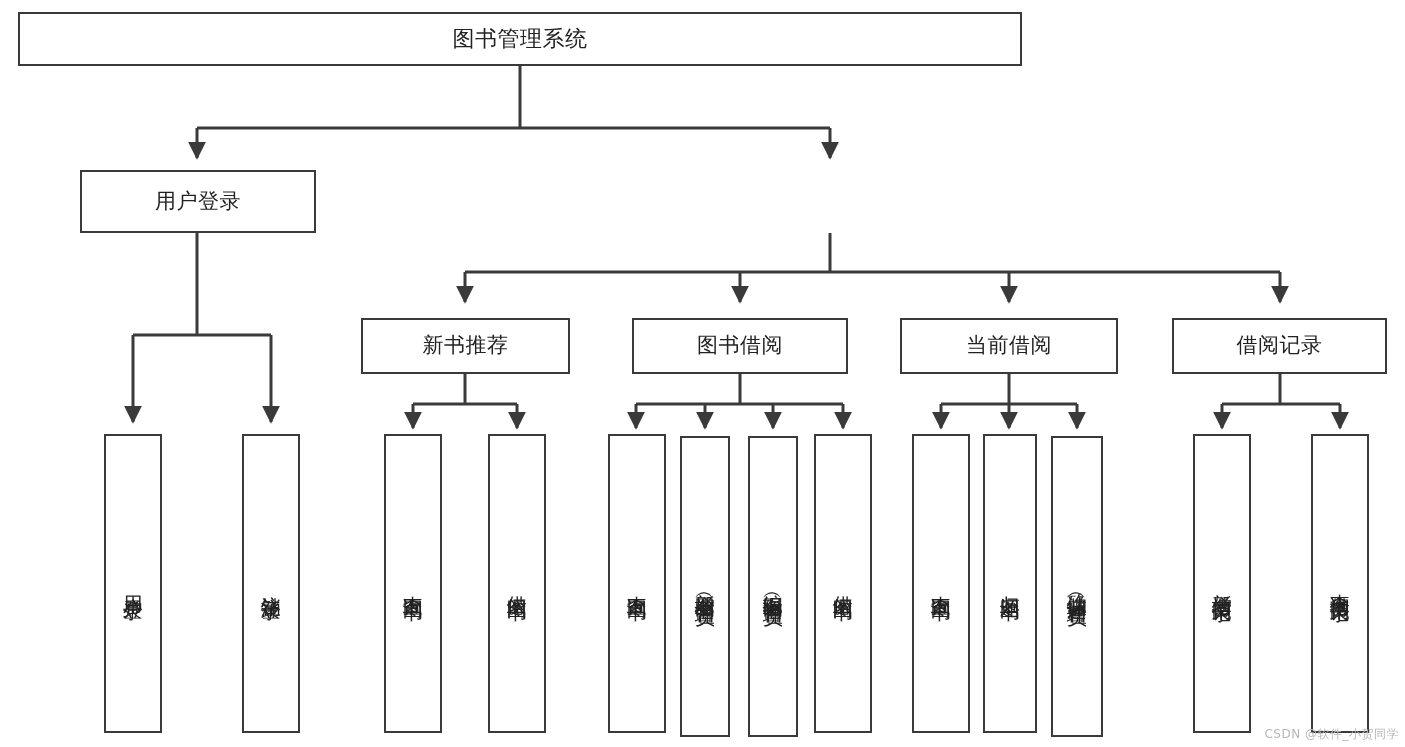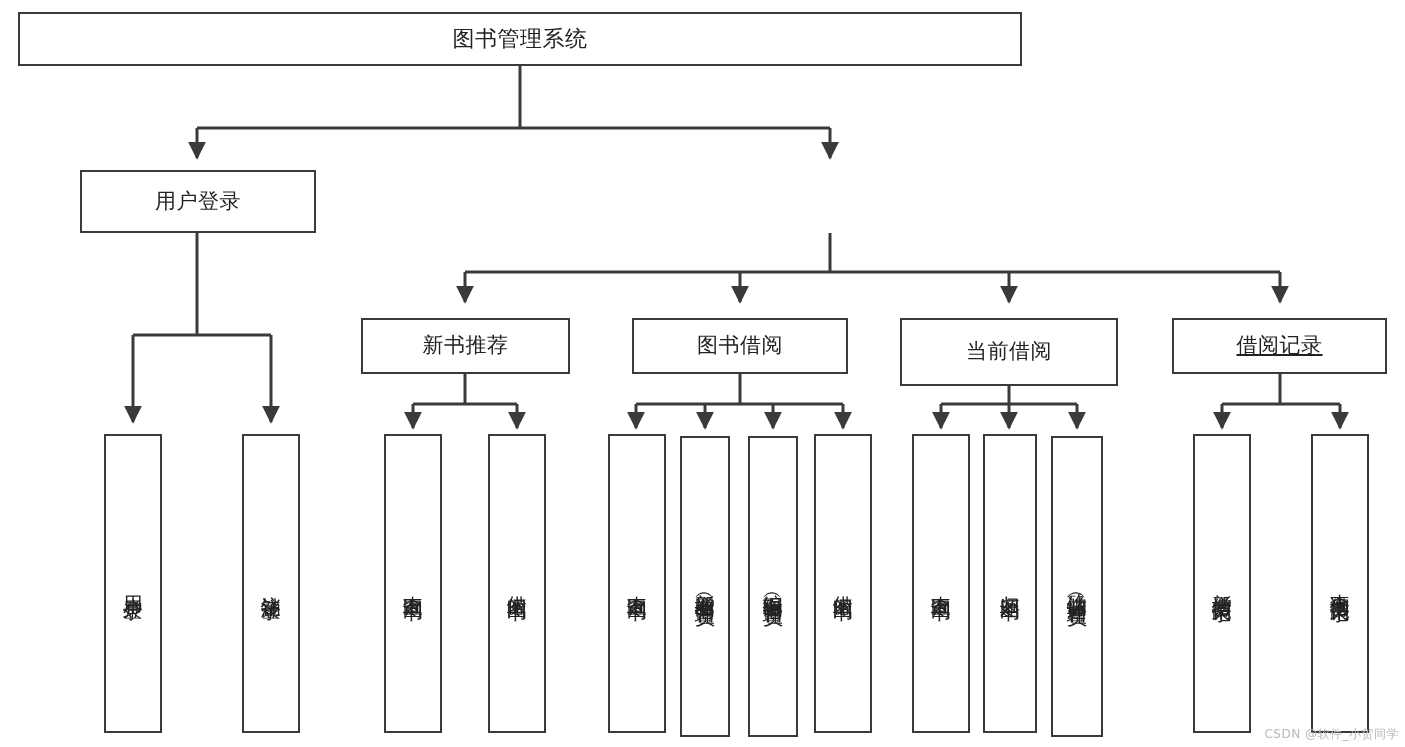--- a/index.html
+++ b/index.html
@@ -110,24 +110,24 @@
   <div class="node h" style="left:80px;top:170px;width:236px;height:63px;">
     <span>用户登录</span>
   </div>
 
   <div class="node h" style="left:361px;top:318px;width:209px;height:56px;text-align:right;">
     <span>新书推荐</span>
   </div>
   <div class="node h" style="left:632px;top:318px;width:216px;height:56px;">
     <span>图书借阅</span>
   </div>
-  <div class="node h" style="left:900px;top:318px;width:218px;height:68px;">
+  <div class="node h" style="left:900px;top:318px;width:218px;height:56px;">
     <span>当前借阅</span>
   </div>
-  <div class="node h" style="left:1172px;top:318px;width:215px;height:56px;text-decoration:underline;">
+  <div class="node h" style="left:1172px;top:318px;width:215px;height:56px;">
     <span>借阅记录</span>
   </div>
 
   <div class="node v" style="left:104px;top:434px;width:58px;height:299px;">
     <span>用户登录</span>
   </div>
   <div class="node v" style="left:242px;top:434px;width:58px;height:299px;">
     <span>注销登录</span>
   </div>
 

